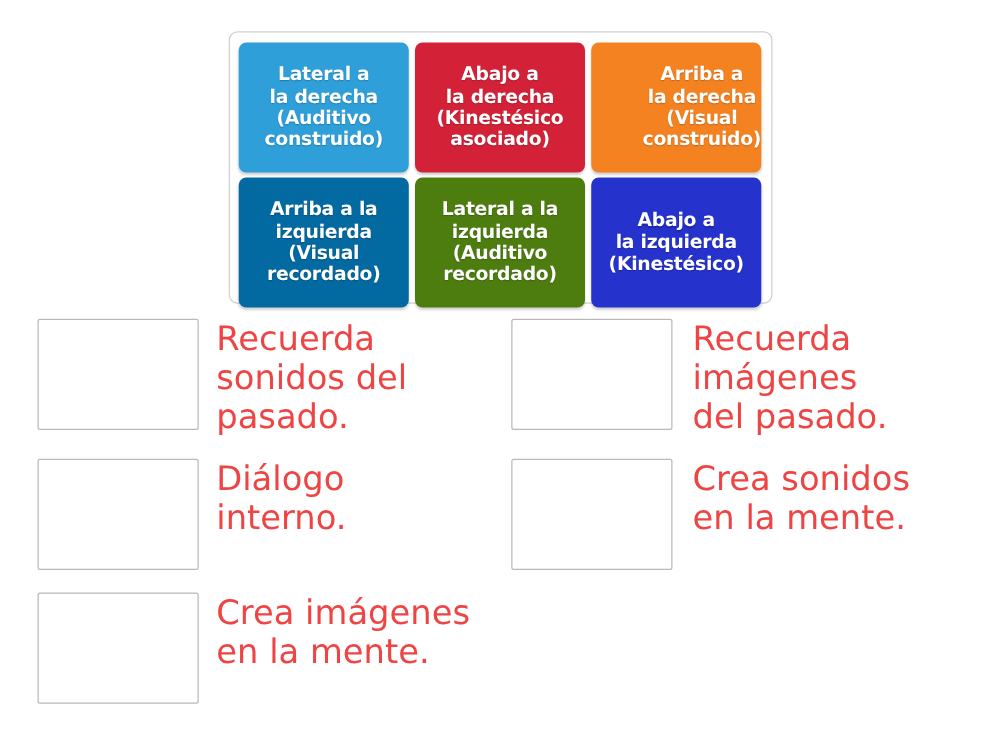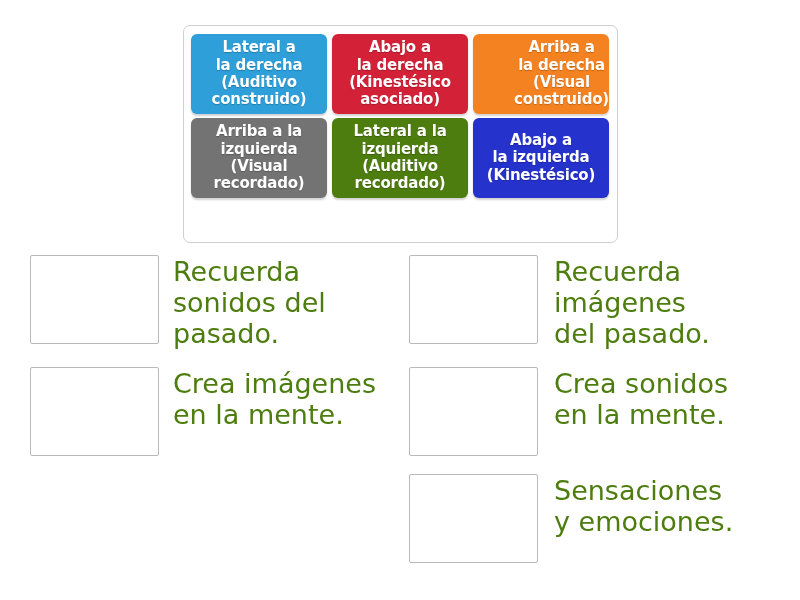--- a/index.html
+++ b/index.html
@@ -30,21 +30,21 @@
     border-radius: 7px;
     padding: 8px 7px;
     display: flex;
     flex-wrap: wrap;
     align-content: flex-start;
     gap: 4px 5px;
   }
 
   .tile {
     width: 136px;
-    height: 80px;
+    height: 104px;
     box-sizing: border-box;
     border-radius: 6px;
     display: flex;
     align-items: center;
     justify-content: center;
     text-align: center;
     color: #ffffff;
     font-weight: bold;
     font-size: 15px;
     line-height: 1.16;
@@ -84,21 +84,21 @@
     flex: 0 0 129px;
     box-sizing: border-box;
     background: #ffffff;
     border: 1px solid #b9b9b9;
     border-radius: 2px;
   }
   .answer-text {
     margin-left: 14px;
     font-size: 27px;
     line-height: 1.15;
-    color: #4d7c0f;
+    color: #ef4444;
     font-weight: normal;
     white-space: pre-line;
     padding-top: 1px;
   }
   .answer-col.right .answer-text { margin-left: 16px; }
 </style>
 </head>
 <body style="background: rgb(255, 255, 255);">
 
 <div id="tile-panel" style="border-color: rgb(207, 207, 207);">
@@ -117,21 +117,21 @@
 asociado)</span>
   </div>
 
   <div class="tile" style="background: rgb(245, 130, 32); padding-left: 44px;">
     <span>Arriba a
 la derecha
 (Visual
 construido)</span>
   </div>
 
-  <div class="tile" style="background: #737373;">
+  <div class="tile" style="background: #0369a1;">
     <span>Arriba a la
 izquierda
 (Visual
 recordado)</span>
   </div>
 
   <div class="tile" style="background: #4d7c0f;">
     <span>Lateral a la
 izquierda
 (Auditivo
@@ -150,20 +150,25 @@
 
   <div class="answer-col left">
 
     <div class="answer-row">
       <div class="drop-box" style="border-color: rgb(185, 185, 185);"></div>
       <div class="answer-text">Recuerda
 sonidos del
 pasado.</div>
     </div>
 
+    <div class="answer-row">
+      <div class="drop-box" style="border-color: rgb(185, 185, 185);"></div>
+      <div class="answer-text">Diálogo
+interno.</div>
+    </div>
 
     <div class="answer-row">
       <div class="drop-box" style="border-color: rgb(185, 185, 185);"></div>
       <div class="answer-text">Crea imágenes
 en la mente.</div>
     </div>
 
   </div>
 
   <div class="answer-col right">
@@ -174,21 +179,16 @@
 imágenes
 del pasado.</div>
     </div>
 
     <div class="answer-row">
       <div class="drop-box" style="border-color: rgb(185, 185, 185);"></div>
       <div class="answer-text">Crea sonidos
 en la mente.</div>
     </div>
 
-    <div class="answer-row">
-      <div class="drop-box" style="border-color: rgb(185, 185, 185);"></div>
-      <div class="answer-text">Sensaciones
-y emociones.</div>
-    </div>
 
   </div>
 
 </div>
 
 </body></html>

